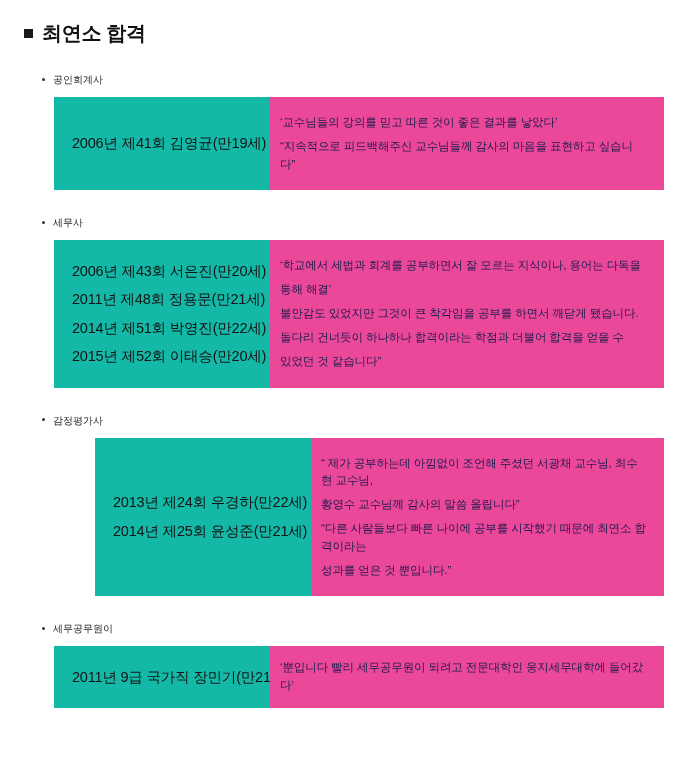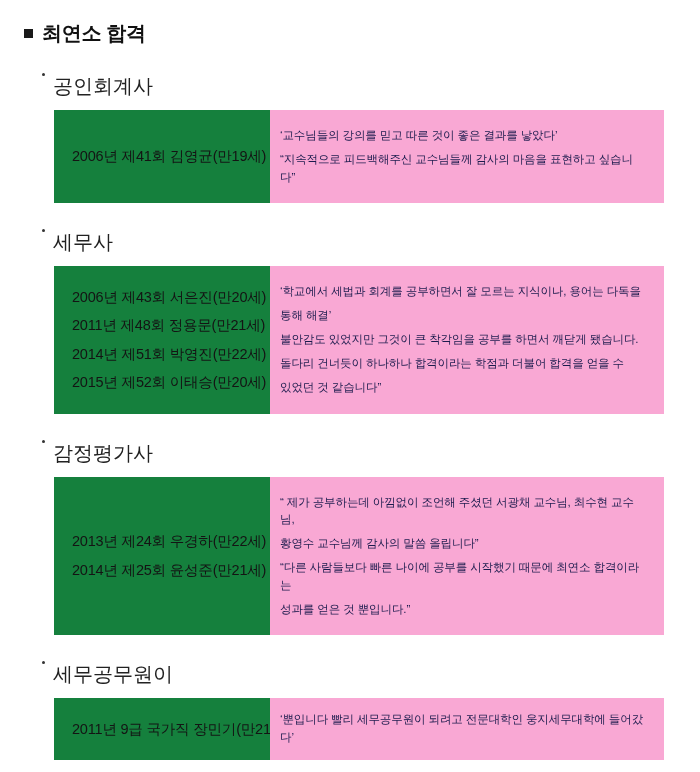--- a/index.html
+++ b/index.html
@@ -34,81 +34,81 @@
     width: 9px;
     height: 9px;
     background: #1a1a1a;
     margin-right: 9px;
     flex: 0 0 auto;
   }
   .section {
     margin-top: 26px;
   }
   .section-head {
-    font-size: 20px;
+    font-size: 10px;
     color: #222222;
     margin-left: 24px;
     margin-bottom: 10px;
     display: flex;
-    align-items: flex-start;
+    align-items: center;
   }
   .head-dot {
     display: inline-block;
     width: 3px;
     height: 3px;
     background: #333333;
     border-radius: 50%;
     margin-right: 8px;
     margin-bottom: 2px;
     flex: 0 0 auto;
   }
   .row {
     display: flex;
     align-items: stretch;
     margin-left: 36px;
   }
   .names {
-    background: #15803d;
+    background: #14b8a6;
     display: flex;
     flex-direction: column;
     justify-content: center;
     padding: 14px 16px 14px 18px;
     box-sizing: border-box;
     flex: 0 0 auto;
   }
   .name-line {
     font-size: 14.5px;
     color: #141414;
     line-height: 1.0;
     padding: 7px 0;
     white-space: nowrap;
     letter-spacing: -0.2px;
   }
   .quotes {
-    background: #f9a8d4;
+    background: #ec4899;
     display: flex;
     flex-direction: column;
     justify-content: center;
     padding: 14px 16px 14px 10px;
     box-sizing: border-box;
     flex: 1 1 auto;
   }
   .quote-line {
     font-size: 11.5px;
     color: #1b1b4d;
     line-height: 1.55;
     padding: 3px 0;
     letter-spacing: -0.1px;
   }
   
   .sec-cpa .names { width: 216px; }
   .sec-cpa .quotes { width: 410px; }
   .sec-tax .names { width: 216px; text-align: center; }
   .sec-tax .quotes { width: 410px; }
-  .sec-appraiser .names { width: 216px; }
+  .sec-appraiser .names { width: 216px; margin-left: 41px; }
   .sec-appraiser .quotes { width: 410px; }
   .sec-officer .row { margin-left: 36px; }
   .sec-officer .names { width: 216px; padding-top: 10px; padding-bottom: 10px;}
   .sec-officer .quotes { width: 410px; padding-top: 10px; padding-bottom: 10px;}
   .spacer-bottom { height: 30px; }
 </style>
 </head>
 <body>
 
 <div class="page">

